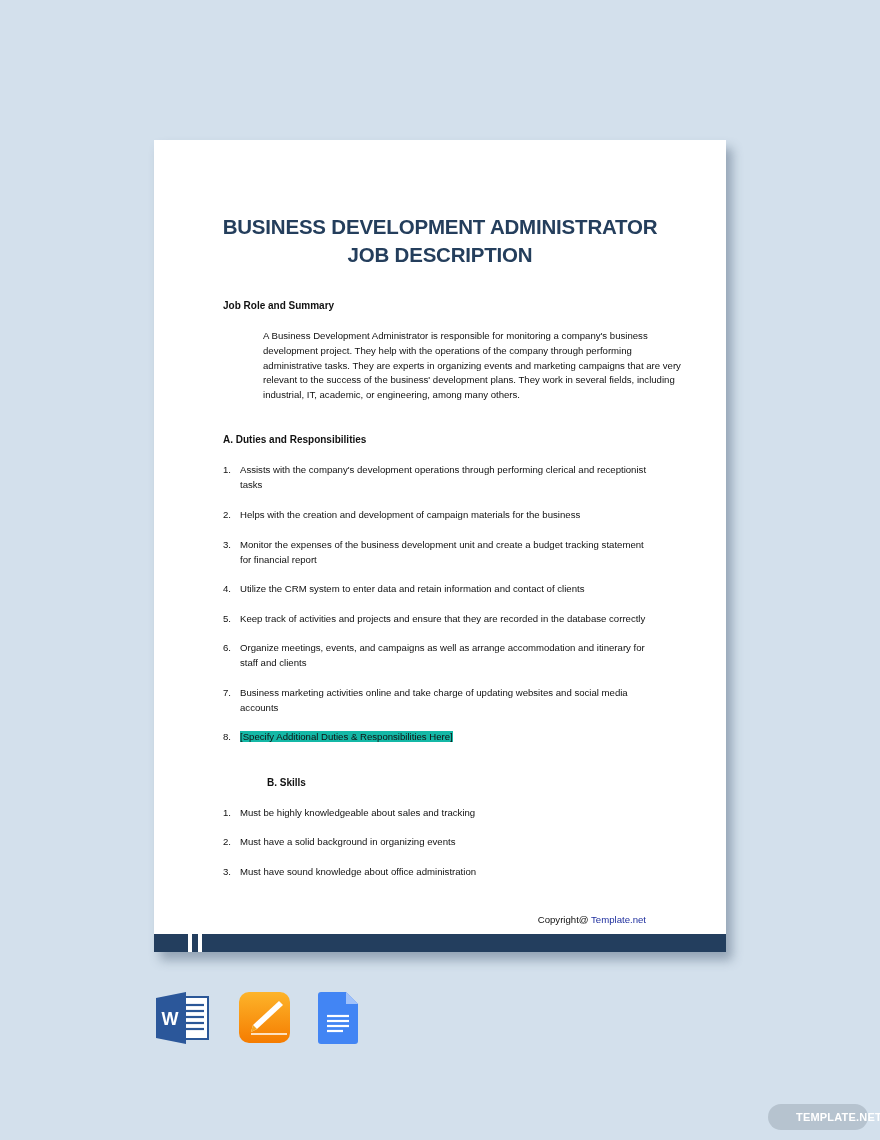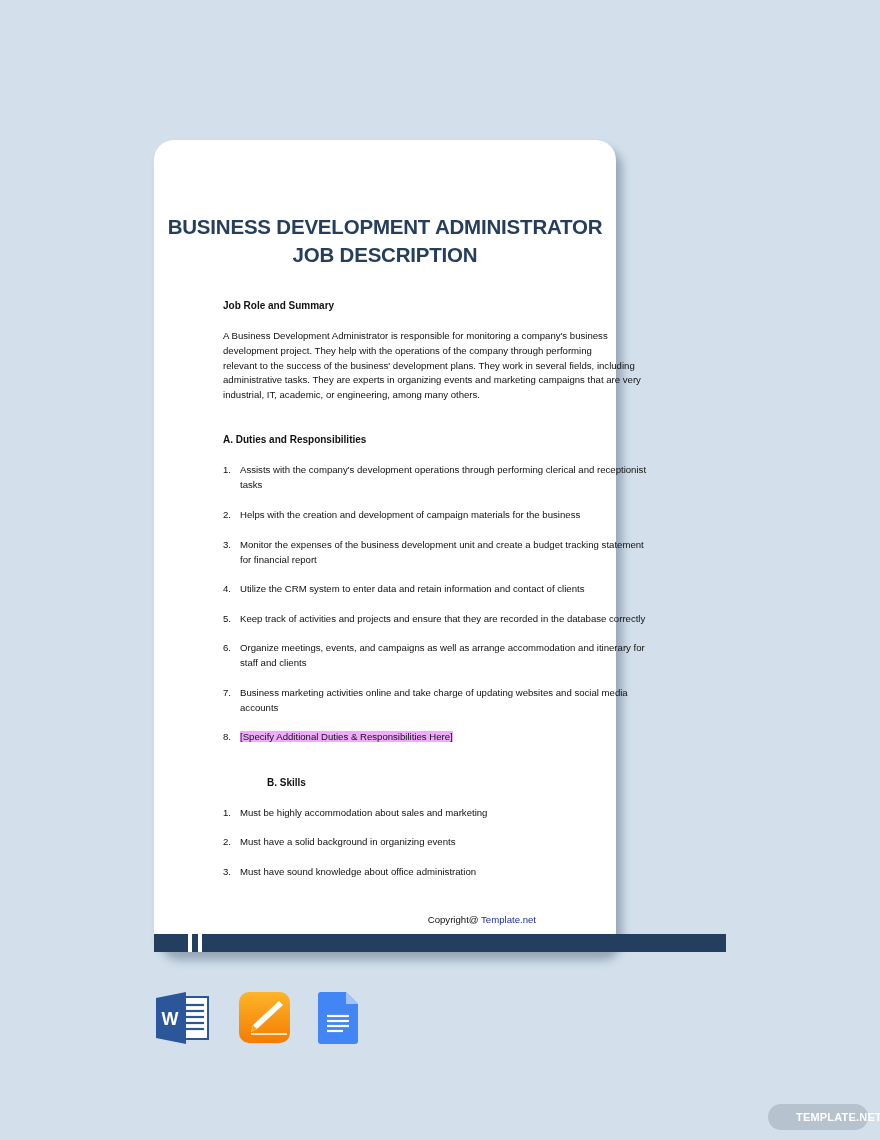--- a/index.html
+++ b/index.html
@@ -6,49 +6,48 @@
   body {
     width: 880px; height: 1140px;
     background: #d3e0ec;
     position: relative;
     overflow: hidden;
     font-family: "Liberation Sans", "DejaVu Sans", sans-serif;
   }
   .page {
     position: absolute;
     left: 154px; top: 140px;
-    width: 462px; height: 812px;
+    width: 572px; height: 812px;
     background: #ffffff;
     box-shadow: 6px 8px 10px rgba(70, 90, 115, 0.45);
-    border-radius: 20px;
   }
   .title {
     position: absolute;
     left: 0; right: 0; top: 73px;
     text-align: center;
     color: #243e5c;
     font-weight: bold;
     font-size: 20.5px;
     line-height: 28px;
     letter-spacing: -0.2px;
   }
   .title div { white-space: nowrap; }
   .content {
     position: absolute;
     left: 69px; top: 0; width: 440px;
     color: #111;
     font-size: 9.6px;
   }
   .abs { position: absolute; white-space: nowrap; }
   .heading { font-weight: bold; font-size: 10px; color: #111; }
-  .para { line-height: 14.8px; width: 440px; white-space: normal; }
+  .para { line-height: 14.8px; width: 440px; white-space: normal; margin-left: 40px; }
   .item { position: absolute; left: 0; width: 440px; line-height: 14.8px; }
   .item .num { position: absolute; left: 0; top: 0; }
   .item .txt { position: absolute; left: 17px; top: 0; width: 420px; }
-  .highlight { background: #f0abfc; }
+  .highlight { background: #14b8a6; }
   .copyright { position: absolute; right: 80px; top: 774px; font-size: 9.6px; color: #111; white-space: nowrap; }
   .copyright .link { color: #1f2f9e; }
   .footer-bar {
     position: absolute; left: 0; bottom: 0;
     width: 572px; height: 18px;
     background: #233e5e;
   }
   .stripe { position: absolute; top: 0; width: 4px; height: 18px; background: #ffffff; }
   .app-icons { position: absolute; left: 154px; top: 992px; }
   .app-icon { position: absolute; top: 0; }
@@ -75,22 +74,22 @@
     <div>BUSINESS DEVELOPMENT ADMINISTRATOR</div>
     <div>JOB DESCRIPTION</div>
   </div>
 
   <div class="content">
 
     <div class="abs heading" style="top:160px;">Job Role and Summary</div>
     <div class="abs para" style="top:189px;">
       <div>A Business Development Administrator is responsible for monitoring a company's business</div>
       <div>development project. They help with the operations of the company through performing</div>
+      <div>administrative tasks. They are experts in organizing events and marketing campaigns that are very</div>
       <div>relevant to the success of the business' development plans. They work in several fields, including</div>
-      <div>administrative tasks. They are experts in organizing events and marketing campaigns that are very</div>
       <div>industrial, IT, academic, or engineering, among many others.</div>
     </div>
 
     <div class="abs heading" style="top:294px;">A. Duties and Responsibilities</div>
 
     <div class="item" style="top:323px;">
       <span class="num">1.</span>
       <div class="txt">
         <div>Assists with the company's development operations through performing clerical and receptionist</div>
         <div>tasks</div>
@@ -137,21 +136,21 @@
     </div>
     <div class="item" style="top:590px;">
       <span class="num">8.</span>
       <div class="txt"><span class="highlight">[Specify Additional Duties &amp; Responsibilities Here]</span></div>
     </div>
 
     <div class="abs heading" style="top:637px;margin-left:44px;">B. Skills</div>
     <div class="item" style="top:666px;">
       <span class="num">1.</span>
       <div class="txt">
-          <div>Must be highly accommodation about sales and marketing</div>
+          <div>Must be highly knowledgeable about sales and tracking</div>
         </div>
     </div>
     <div class="item" style="top:695px;">
       <span class="num">2.</span>
       <div class="txt">
           <div>Must have a solid background in organizing events</div>
         </div>
     </div>
     <div class="item" style="top:725px;">
       <span class="num">3.</span>

